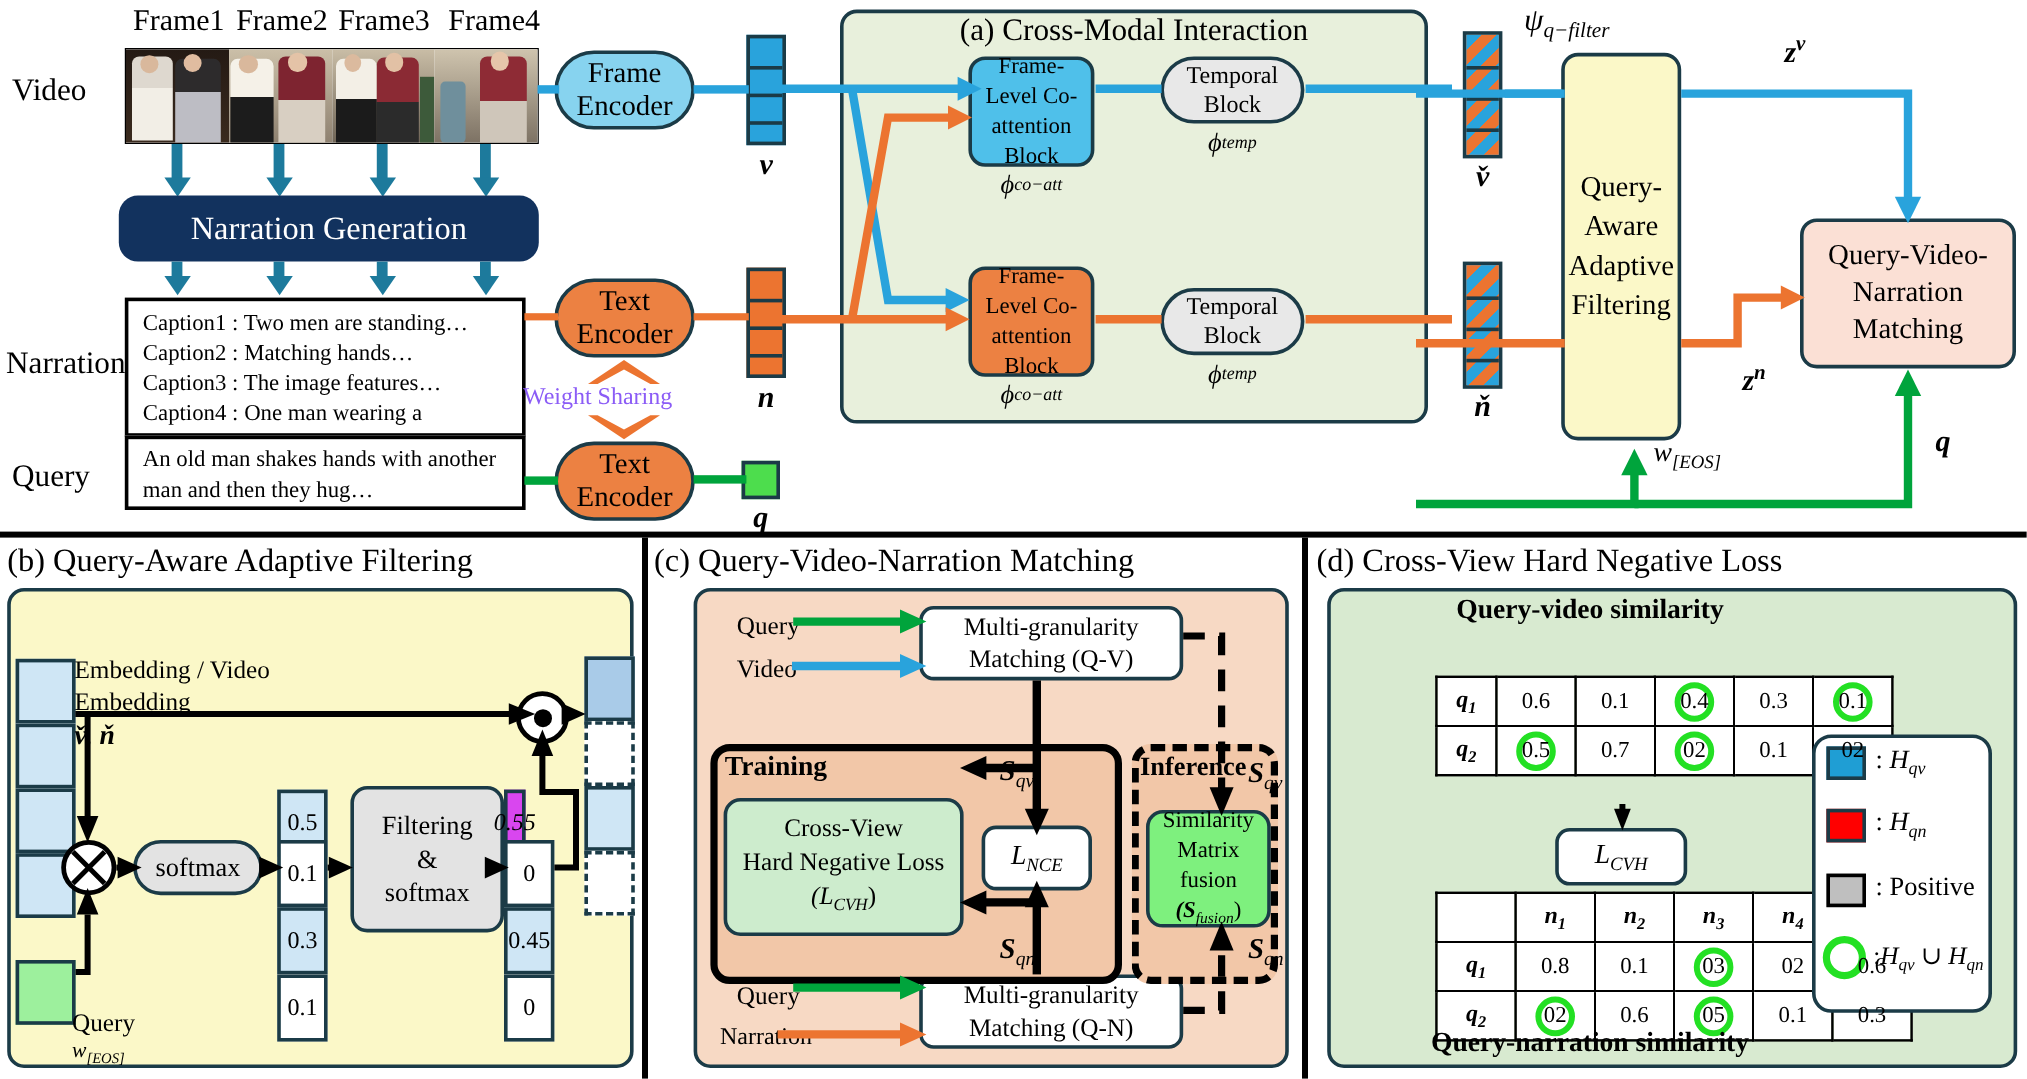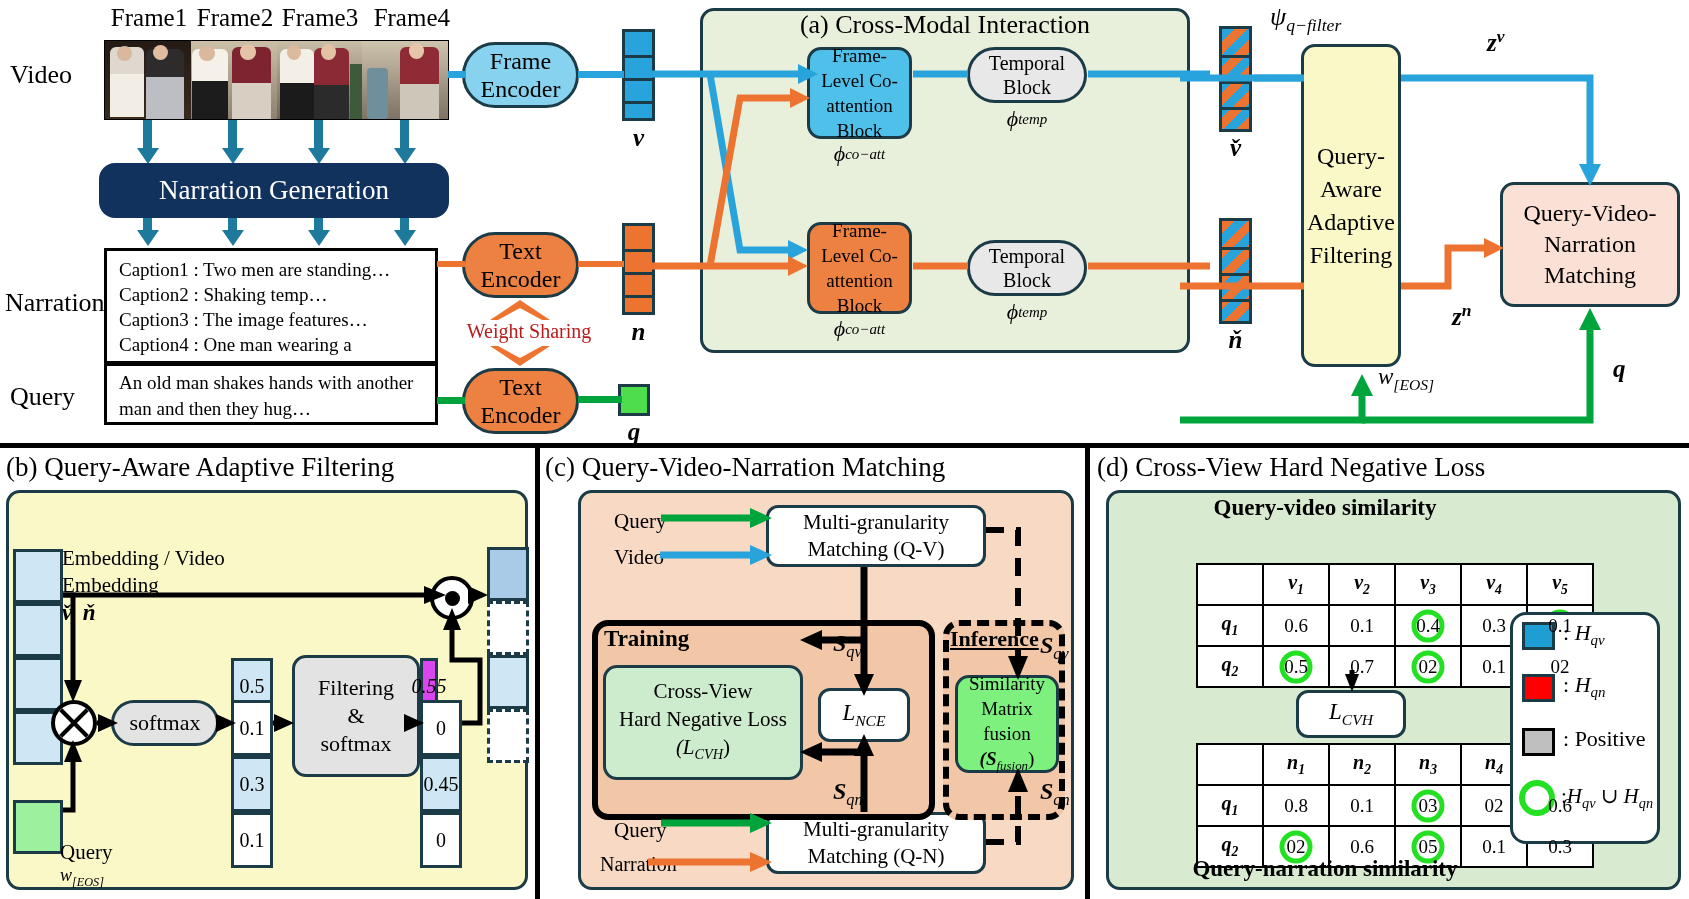--- a/index.html
+++ b/index.html
@@ -98,21 +98,21 @@
 <div class="ar-head" style="left:222px;top:230px;border-left:11px solid transparent;border-right:11px solid transparent;border-top:16px solid #1d7a9c;"></div>
 <div class="ln c-teal" style="left:314px;top:218px;width:9px;height:14px;"></div>
 <div class="ar-head" style="left:308px;top:230px;border-left:11px solid transparent;border-right:11px solid transparent;border-top:16px solid #1d7a9c;"></div>
 <div class="ln c-teal" style="left:400px;top:218px;width:9px;height:14px;"></div>
 <div class="ar-head" style="left:394px;top:230px;border-left:11px solid transparent;border-right:11px solid transparent;border-top:16px solid #1d7a9c;"></div>
 
 <div class="abs lbl" style="left:5px;top:288px;font-size:26px;">Narration</div>
 
 <div class="abs thinbox" style="left:104px;top:248px;width:334px;height:116px;padding:6px 12px;">
   <div style="font-size:19px;line-height:25px;">Caption1 : Two men are standing…</div>
-  <div style="font-size:19px;line-height:25px;">Caption2 : Shaking temp…</div>
+  <div style="font-size:19px;line-height:25px;">Caption2 : Matching hands…</div>
   <div style="font-size:19px;line-height:25px;">Caption3 : The image features…</div>
   <div style="font-size:19px;line-height:25px;">Caption4 : One man wearing a sweater…</div>
 </div>
 
 <div class="abs lbl" style="left:10px;top:382px;font-size:26px;">Query</div>
 <div class="abs thinbox" style="left:104px;top:363px;width:334px;height:62px;padding:4px 12px;">
   <div style="font-size:19px;line-height:26px;">An old man shakes hands with another man and then they hug…</div>
 </div>
 
 <div class="abs ctr pill" style="left:462px;top:42px;width:117px;height:66px;background:#87d3ef;font-size:24px;line-height:28px;">
@@ -128,21 +128,21 @@
 <div class="abs ctr pill" style="left:462px;top:368px;width:117px;height:66px;background:#ec8142;font-size:24px;line-height:28px;">
   <span>Text Encoder</span>
 </div>
 <div class="ln c-green" style="left:437px;top:397px;width:28px;height:7px;"></div>
 
 <svg class="abs" style="left:470px;top:298px;width:100px;height:70px;" viewBox="0 0 100 70">
   <path d="M50 4 L50 14 M50 4 L22 22 M50 4 L78 22" stroke="#ec7430" stroke-width="0" fill="none"></path>
   <polygon points="50,2 80,22 72,22 50,10 28,22 20,22" fill="#ec7430"></polygon>
   <polygon points="50,68 80,48 72,48 50,60 28,48 20,48" fill="#ec7430"></polygon>
 </svg>
-<div class="abs lbl" style="left:459px;top:320px;width:140px;text-align:center;font-size:20px;color:#b91c1c;">Weight Sharing</div>
+<div class="abs lbl" style="left:428px;top:320px;width:140px;text-align:center;font-size:20px;color:#8b5cf6;">Weight Sharing</div>
 
 <div class="abs sq" style="left:622px;top:29px;width:33px;height:92px;background:#29a3dc;">
   <div style="position:absolute;left:0;top:23px;width:100%;height:3px;background:#1b3b47;"></div>
   <div style="position:absolute;left:0;top:46px;width:100%;height:3px;background:#1b3b47;"></div>
   <div style="position:absolute;left:0;top:69px;width:100%;height:3px;background:#1b3b47;"></div>
 </div>
 <div class="abs bi" style="left:622px;top:124px;width:33px;text-align:center;font-size:25px;">v</div>
 
 <div class="abs sq" style="left:622px;top:223px;width:33px;height:92px;background:#ec7430;">
   <div style="position:absolute;left:0;top:23px;width:100%;height:3px;background:#1b3b47;"></div>
@@ -387,21 +387,21 @@
     <div>Hard Negative Loss</div>
     <div><span class="it">(L</span><sub class="it">CVH</sub><span>)</span></div>
   </div>
 </div>
 
 <div class="abs ctr rrect" style="left:818px;top:688px;width:92px;height:54px;background:#fff;font-size:23px;border-radius:12px;">
   <span><span class="it">L</span><sub class="it">NCE</sub></span>
 </div>
 
 <div class="abs" style="left:943px;top:620px;width:122px;height:200px;border:6px dashed #000;border-radius:16px;background:#f2c7a8;"></div>
-<div class="abs lbl" style="left:950px;top:626px;font-size:22px;font-weight:bold;text-decoration:underline;">Inference</div>
+<div class="abs lbl" style="left:950px;top:626px;font-size:22px;font-weight:bold;">Inference</div>
 
 <div class="abs ctr rrect" style="left:955px;top:675px;width:104px;height:98px;background:#7ef07e;font-size:19px;line-height:25px;padding:0 3px;">
   <div>
     <div>Similarity</div>
     <div>Matrix fusion</div>
     <div><span class="bi">(S</span><sub class="it">fusion</sub><span>)</span></div>
   </div>
 </div>
 
 <div class="abs" style="left:833px;top:630px;font-size:24px;">
@@ -452,28 +452,20 @@
 
 <div class="abs lbl" style="left:1097px;top:452px;font-size:27px;">(d) Cross-View Hard Negative Loss</div>
 
 <div class="abs rrect" style="left:1106px;top:490px;width:575px;height:400px;background:#d8ead0;"></div>
 
 <div class="abs lbl" style="left:1150px;top:495px;width:350px;text-align:center;font-size:23px;font-weight:bold;">Query-video similarity</div>
 
 <div class="abs" style="left:1196px;top:563px;">
   <table class="simmat">
     <tbody>
-        <tr>
-      <td class="blank"></td>
-      <td class="hdr">v<sub>1</sub></td>
-      <td class="hdr">v<sub>2</sub></td>
-      <td class="hdr">v<sub>3</sub></td>
-      <td class="hdr">v<sub>4</sub></td>
-      <td class="hdr">v<sub>5</sub></td>
-    </tr>
     <tr>
       <td class="rowhdr">q<sub>1</sub></td>
       <td class="pos"><span class="cellval">0.6</span></td>
       <td><span class="cellval">0.1</span></td>
       <td class="hqv"><span class="ring"></span><span class="cellval">0.4</span></td>
       <td><span class="cellval">0.3</span></td>
       <td><span class="ring"></span><span class="cellval">0.1</span></td>
     </tr>
     <tr>
       <td class="rowhdr">q<sub>2</sub></td>

